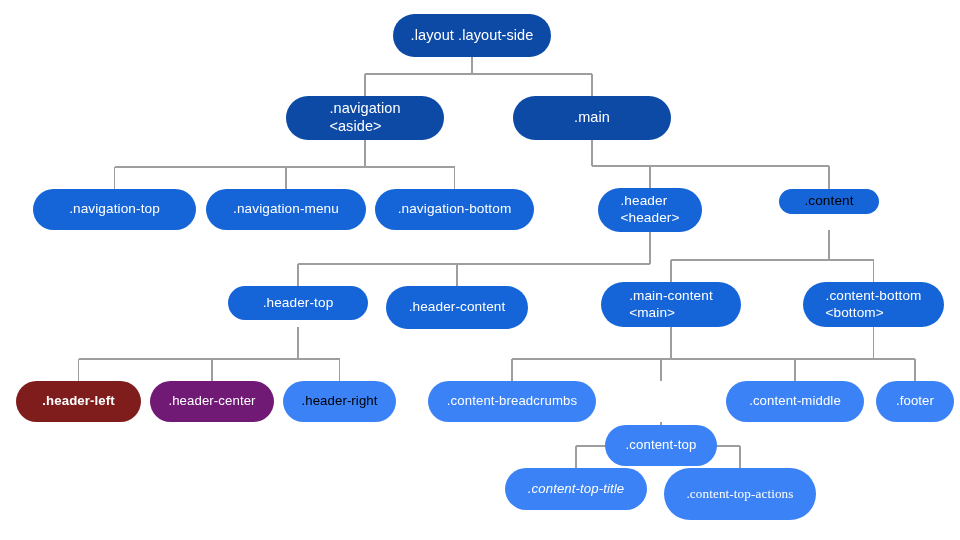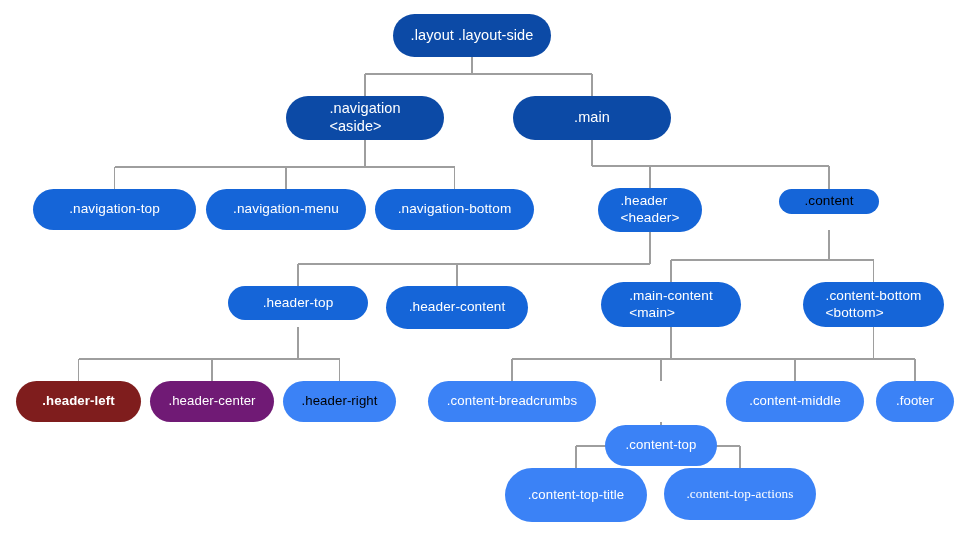--- a/index.html
+++ b/index.html
@@ -96,16 +96,16 @@
 &lt;main&gt;</div>
       <div class="node lvl-b" style="left: 803px; top: 282px; width: 141px; height: 45px; background: rgb(21, 101, 216); color: rgb(255, 255, 255);">.content-bottom
 &lt;bottom&gt;</div>
       <div class="node lvl-c" style="left: 16px; top: 381px; width: 125px; height: 41px; background: #7f1d1d; color: rgb(255, 255, 255); font-weight: bold;">.header-left</div>
       <div class="node lvl-c" style="left: 150px; top: 381px; width: 124px; height: 41px; background: #701a75; color: rgb(255, 255, 255);">.header-center</div>
       <div class="node lvl-c" style="left: 283px; top: 381px; width: 113px; height: 41px; background: rgb(59, 130, 246); color: #000000;">.header-right</div>
       <div class="node lvl-c" style="left: 428px; top: 381px; width: 168px; height: 41px; background: rgb(59, 130, 246); color: rgb(255, 255, 255);">.content-breadcrumbs</div>
       <div class="node lvl-c" style="left: 605px; top: 381px; width: 112px; height: 41px; background: rgb(59, 130, 246); color: rgb(255, 255, 255); margin-top: 44px;">.content-top</div>
       <div class="node lvl-c" style="left: 726px; top: 381px; width: 138px; height: 41px; background: rgb(59, 130, 246); color: rgb(255, 255, 255);">.content-middle</div>
       <div class="node lvl-c" style="left: 876px; top: 381px; width: 78px; height: 41px; background: rgb(59, 130, 246); color: rgb(255, 255, 255);">.footer</div>
-      <div class="node lvl-c" style="left: 505px; top: 468px; width: 142px; height: 54px; background: rgb(59, 130, 246); color: rgb(255, 255, 255);">.content-top-title</div>
+      <div class="node lvl-c" style="left: 505px; top: 468px; width: 142px; height: 42px; background: rgb(59, 130, 246); color: rgb(255, 255, 255); font-style: italic;">.content-top-title</div>
       <div class="node lvl-c" style="left: 664px; top: 468px; width: 152px; height: 52px; background: rgb(59, 130, 246); color: rgb(255, 255, 255); font-family: Liberation Serif, serif;">.content-top-actions</div>
     </div>
 </div>
 
 </body></html>

